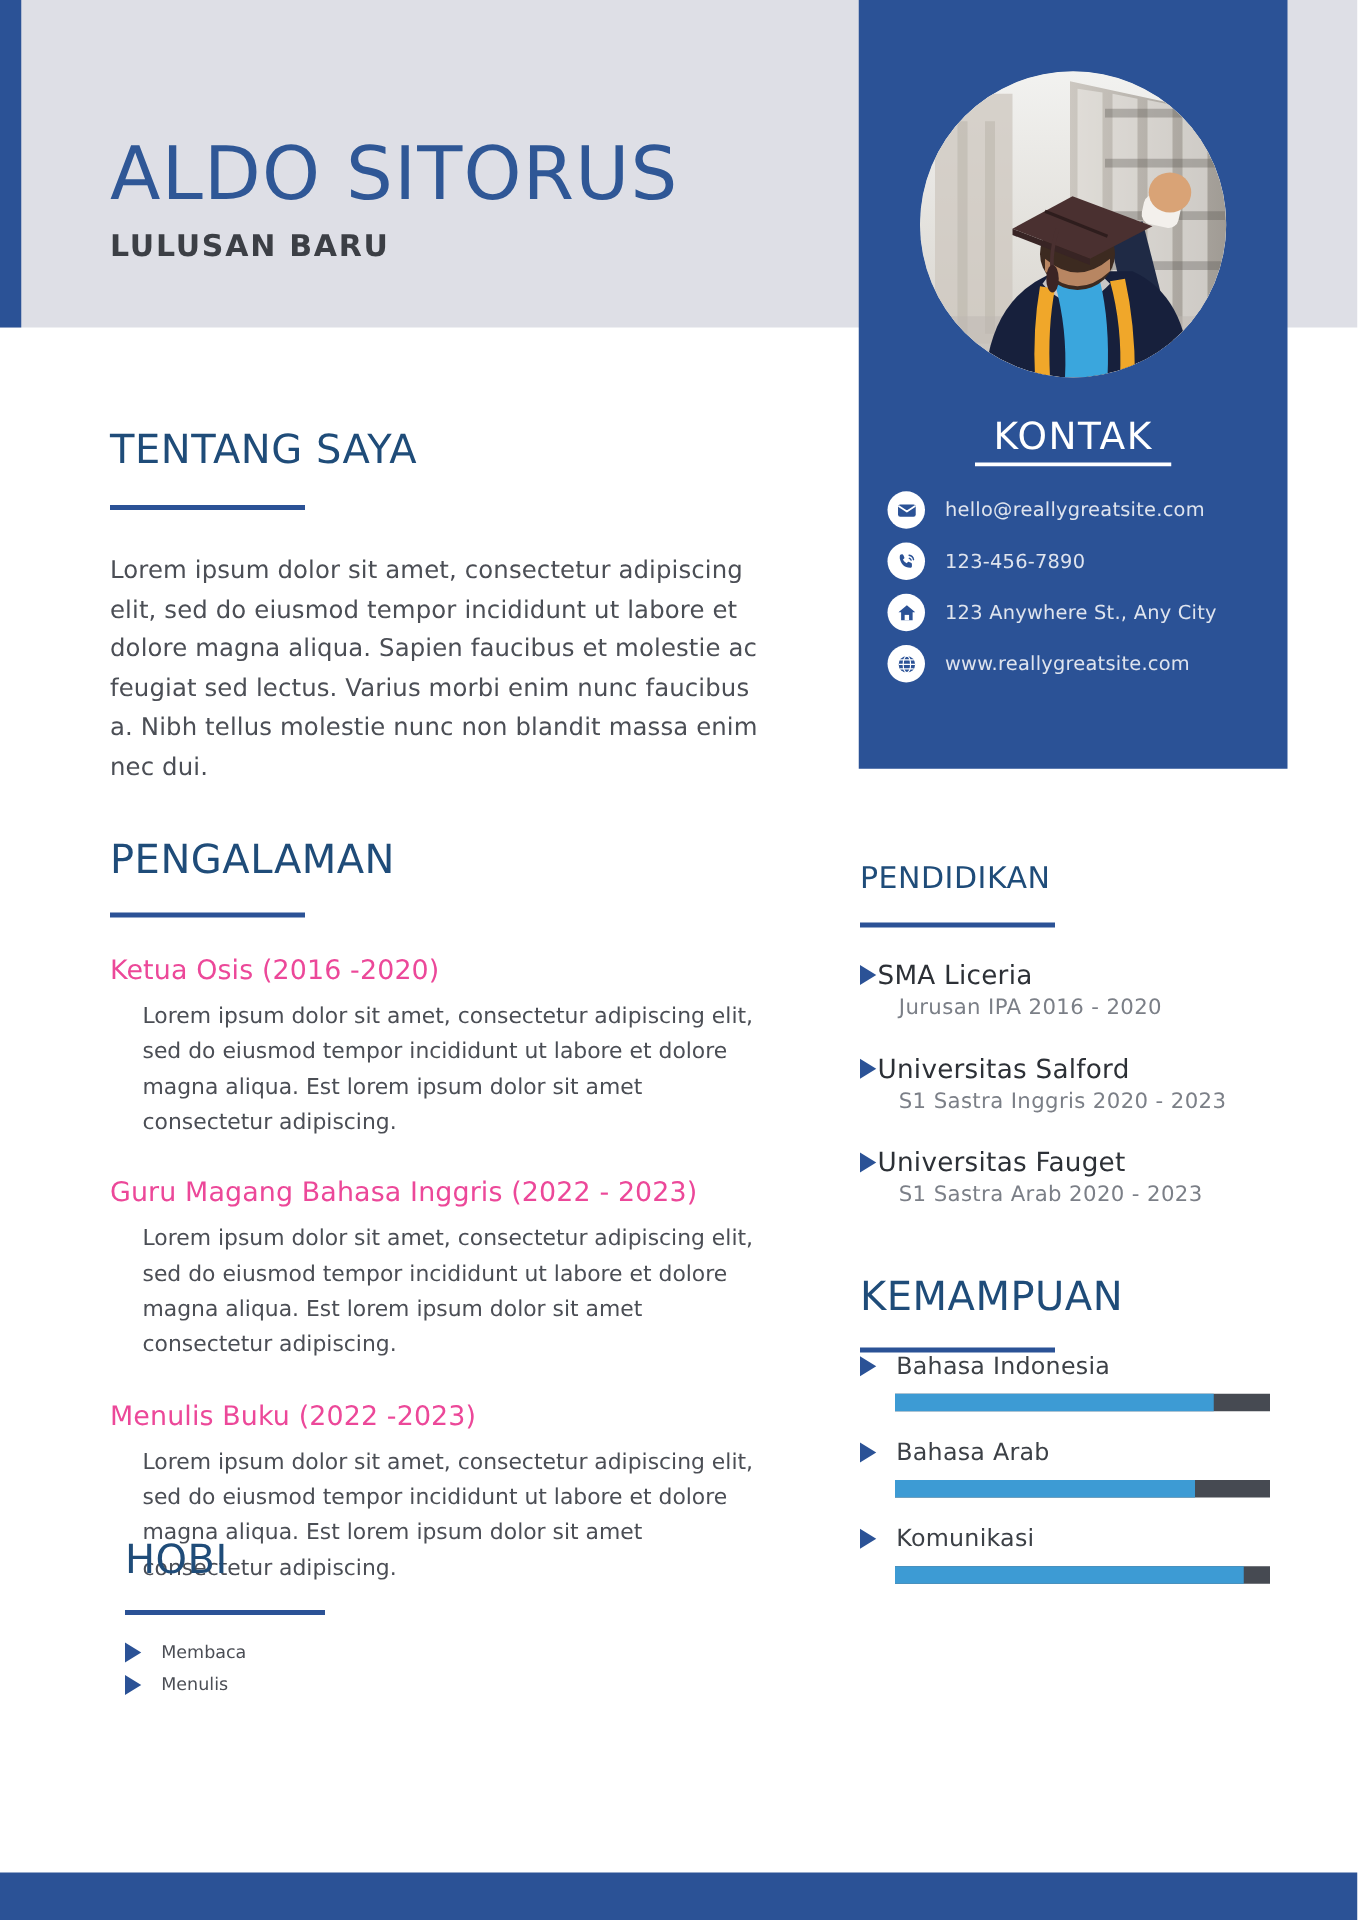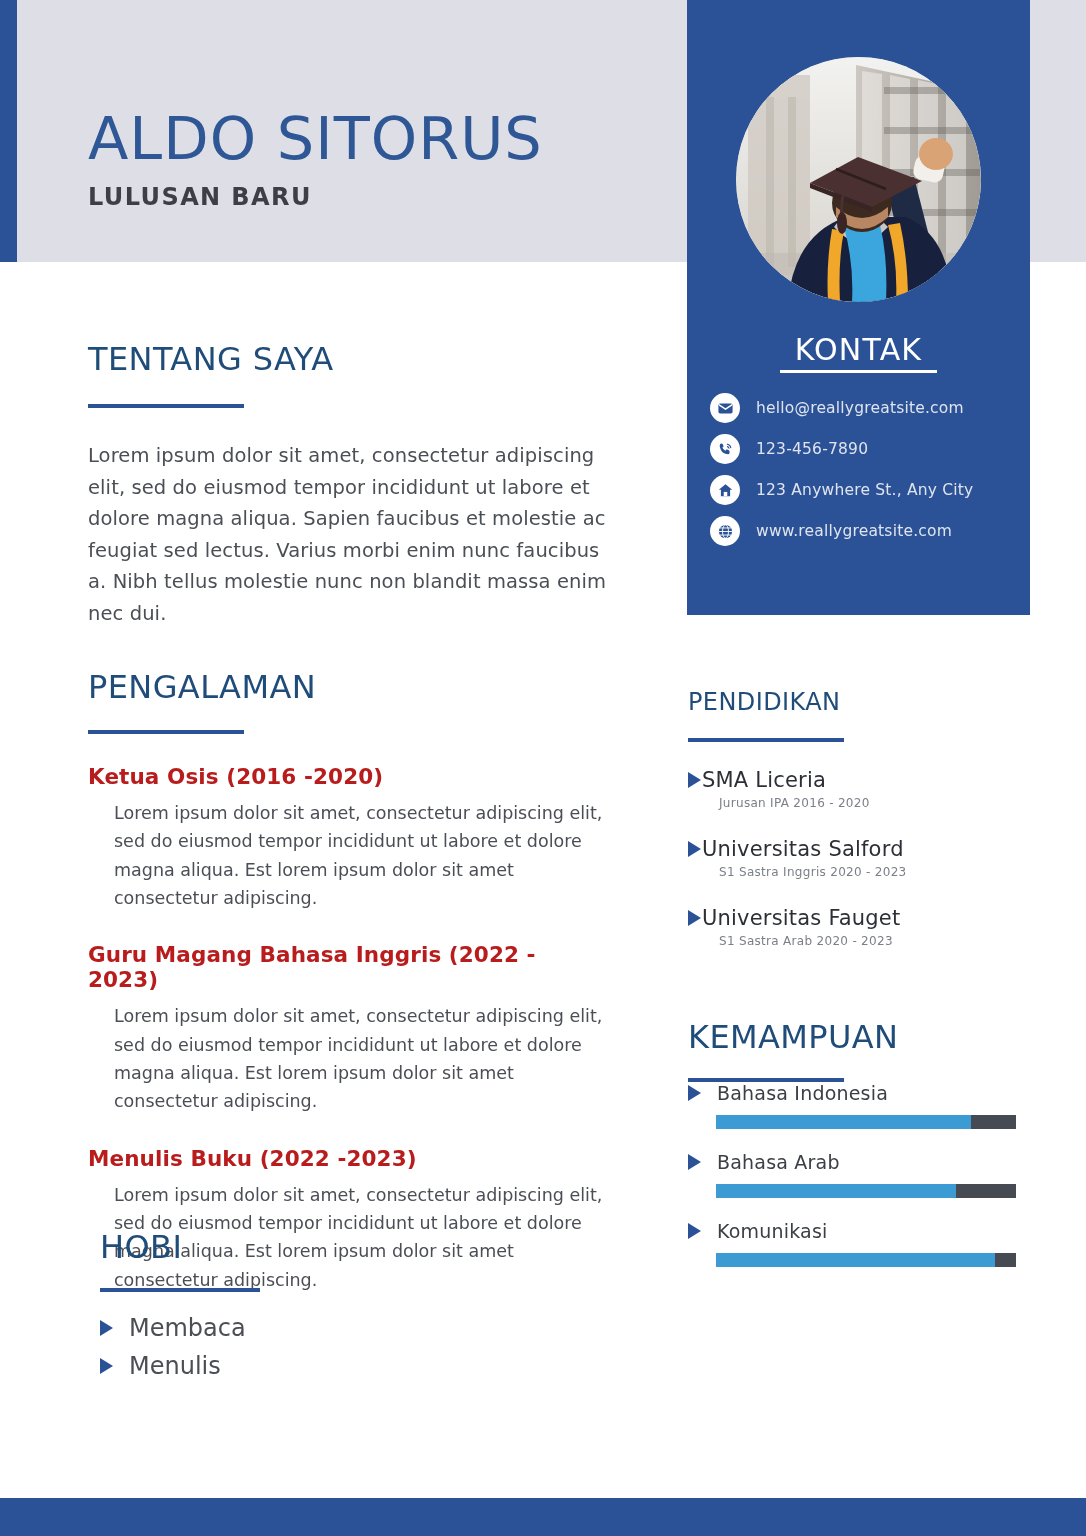--- a/index.html
+++ b/index.html
@@ -86,43 +86,43 @@
   .about-body {
     margin-top:32px; font-size:19.5px; line-height:1.62;
     color:#4b4e55; letter-spacing:.1px;
   }
 
   .exp { position:absolute; left:88px; top:668px; width:520px; }
   .exp .sec-title { font-size:32px; }
   .exp .sec-rule { width:156px; margin-top:24px; }
   .exp-item { margin-top:30px; }
   .exp-role {
-    font-size:21.5px; font-weight:700; color:#b91c1c; letter-spacing:.1px;
+    font-size:21.5px; font-weight:400; color:#ec4899; letter-spacing:.1px;
   }
   .exp-desc {
     margin-top:10px; margin-left:26px;
     font-size:17.5px; line-height:1.62; color:#4b4e55;
   }
 
   .hobi { position:absolute; left:100px; top:1228px; width:400px; }
   .hobi .sec-title { font-size:32px; }
   .hobi .sec-rule { width:160px; margin-top:22px; }
   .hobi-list { margin-top:22px; }
   .hobi-row { display:flex; align-items:center; margin-bottom:10px; }
-  .hobi-label { margin-left:16px; font-size:24px; color:#4b4e55;text-align:center; }
+  .hobi-label { margin-left:16px; font-size:14px; color:#4b4e55;text-align:center; }
 
   
   .edu { position:absolute; left:688px; top:688px; width:350px; }
   .edu .sec-title { font-size:24px; }
   .edu .sec-rule { width:156px; margin-top:22px; }
   .edu-list { margin-top:26px; }
   .edu-item { margin-bottom:27px; }
   .edu-head { display:flex; align-items:center; }
   .edu-school { margin-left:1px; font-size:21px; color:#2c3036; letter-spacing:.2px; }
-  .edu-meta { margin-left:31px; margin-top:4px; font-size:12px; color:#7b7f87; letter-spacing:.3px; }
+  .edu-meta { margin-left:31px; margin-top:4px; font-size:17px; color:#7b7f87; letter-spacing:.3px; }
 
   .skills { position:absolute; left:688px; top:1018px; width:350px; }
   .skills .sec-title { font-size:32px; }
   .skills .sec-rule { width:156px; margin-top:22px; }
   .skill-list { }
   .skill-item { margin-bottom:22px; }
   .skill-head { display:flex; align-items:center; }
   .skill-label { margin-left:16px; font-size:19px; color:#3c4046; letter-spacing:.2px; }
   .skill-track {
     margin-left:28px; margin-top:11px; width:300px; height:14px;

